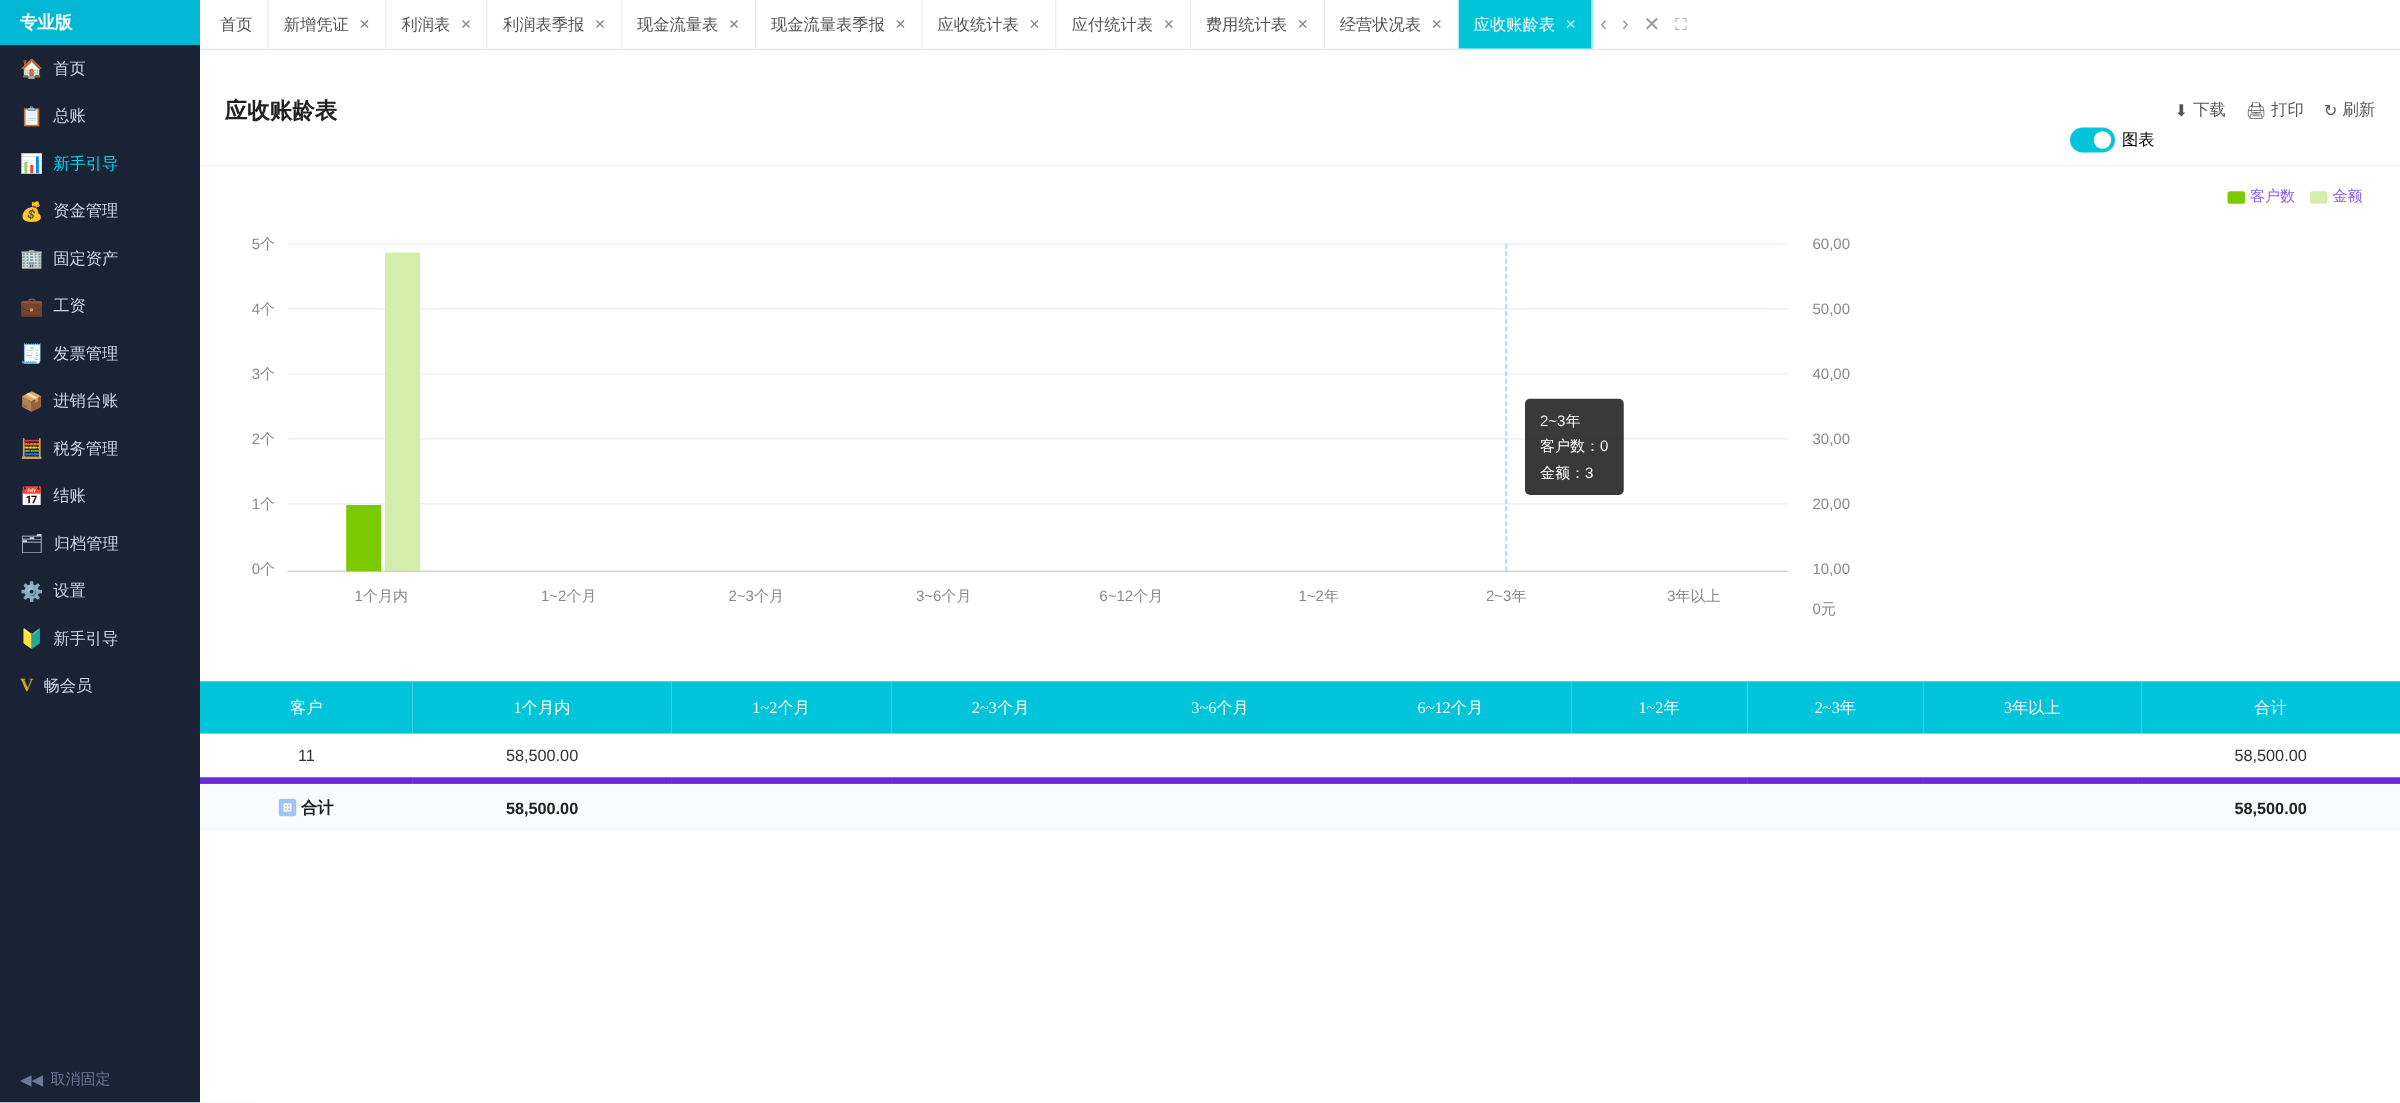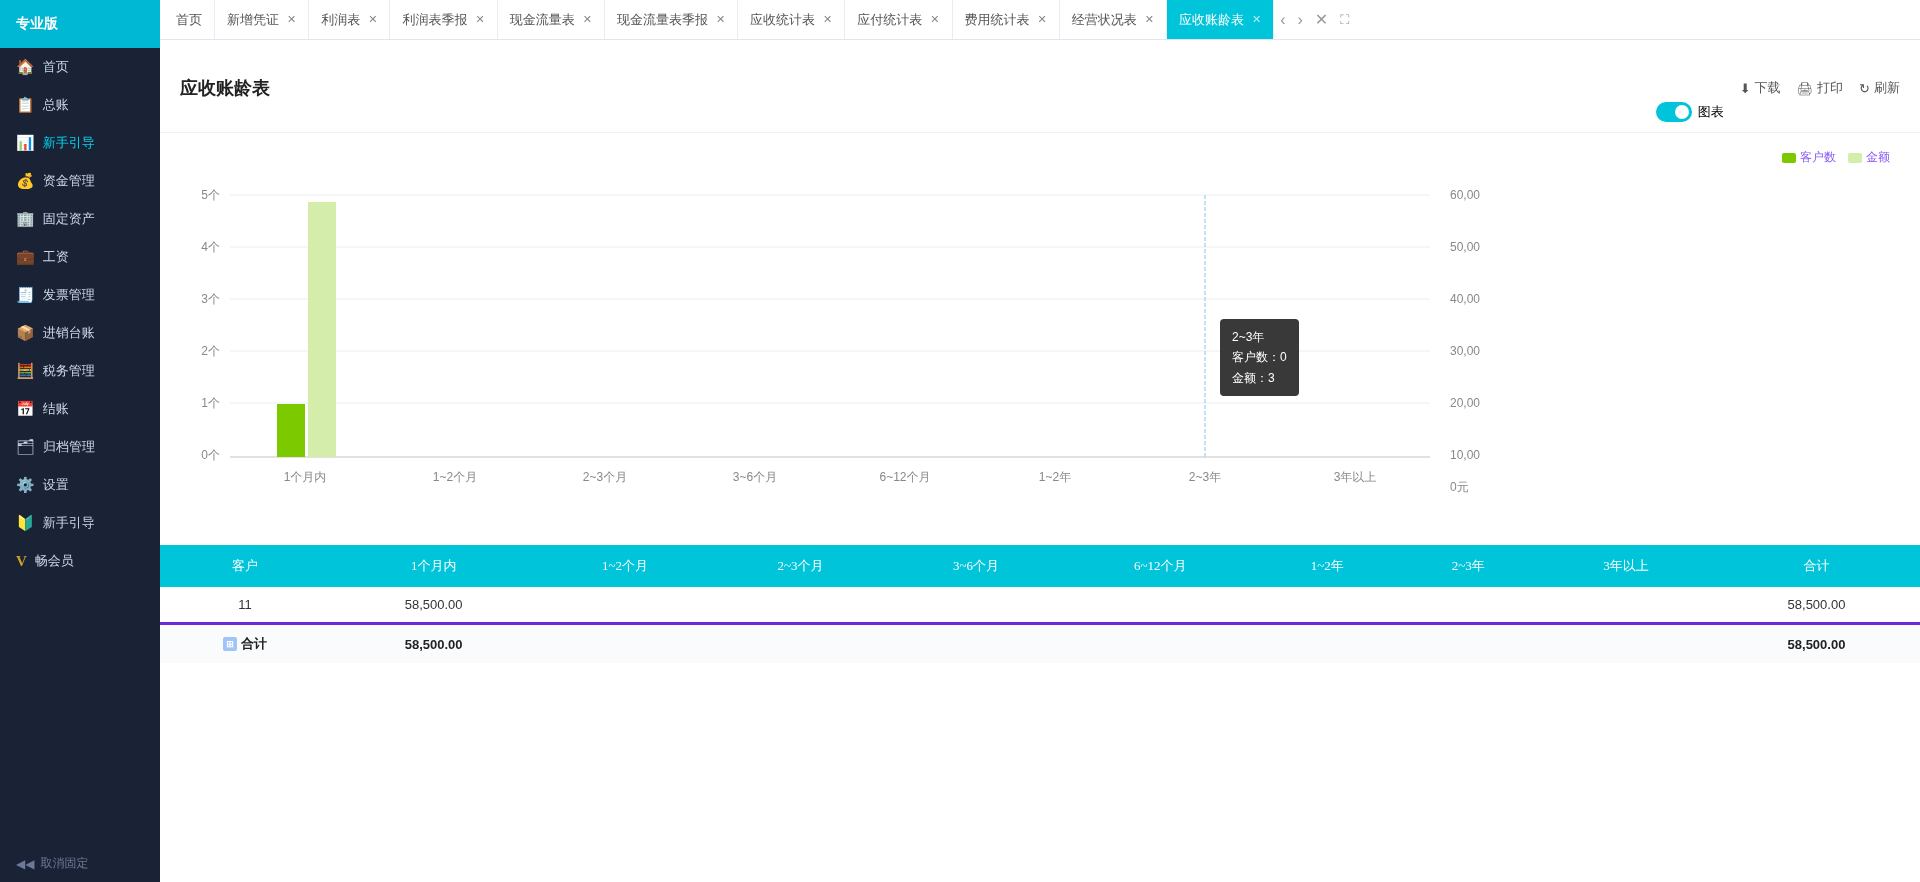--- a/index.html
+++ b/index.html
@@ -10,21 +10,21 @@
       width: 160px;
       min-width: 160px;
       background: #1a2235;
       color: #cdd6e8;
       display: flex;
       flex-direction: column;
       height: 100%;
     }
     .sidebar-logo {
       background: #00b7d4;
-      height: 48px;
+      height: 36px;
       display: flex;
       align-items: center;
       padding: 0 16px;
       color: white;
       font-size: 14px;
       font-weight: bold;
     }
     .sidebar-item {
       display: flex;
       align-items: center;
@@ -211,21 +211,21 @@
       color: white;
     }
     .data-table thead th {
       padding: 12px 10px;
       font-weight: normal;
       text-align: center;
       font-family: Liberation Serif, serif;
     }
     .data-table tbody tr {
       background: white;
-      border-bottom: 3px solid #6d28d9;
+      border-bottom: 5px solid #6d28d9;
     }
     .data-table tbody td {
       padding: 10px 10px;
       text-align: center;
       color: #333;
     }
     .data-table tfoot tr {
       background: #fafbfc;
     }
     .data-table tfoot td {

